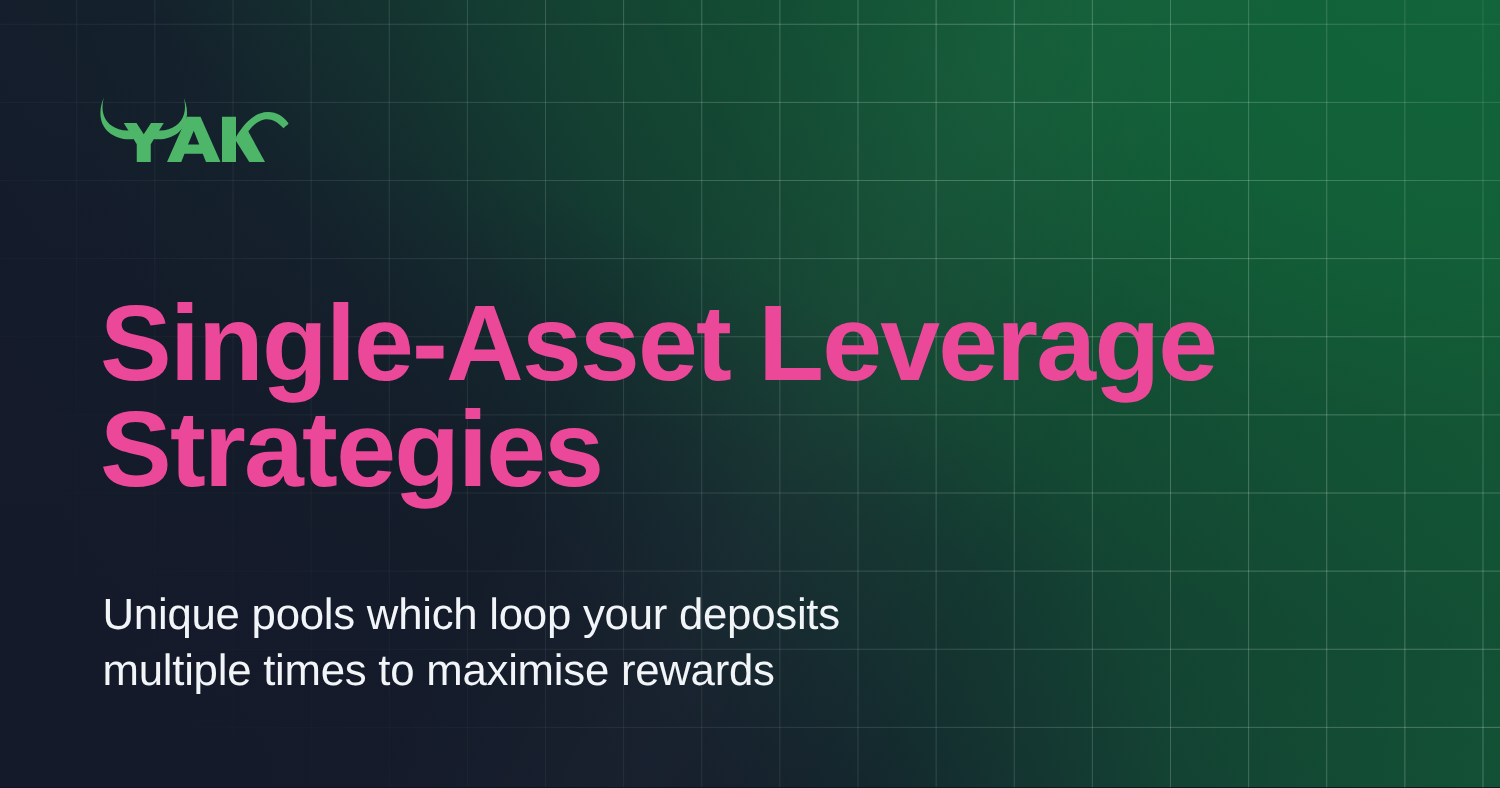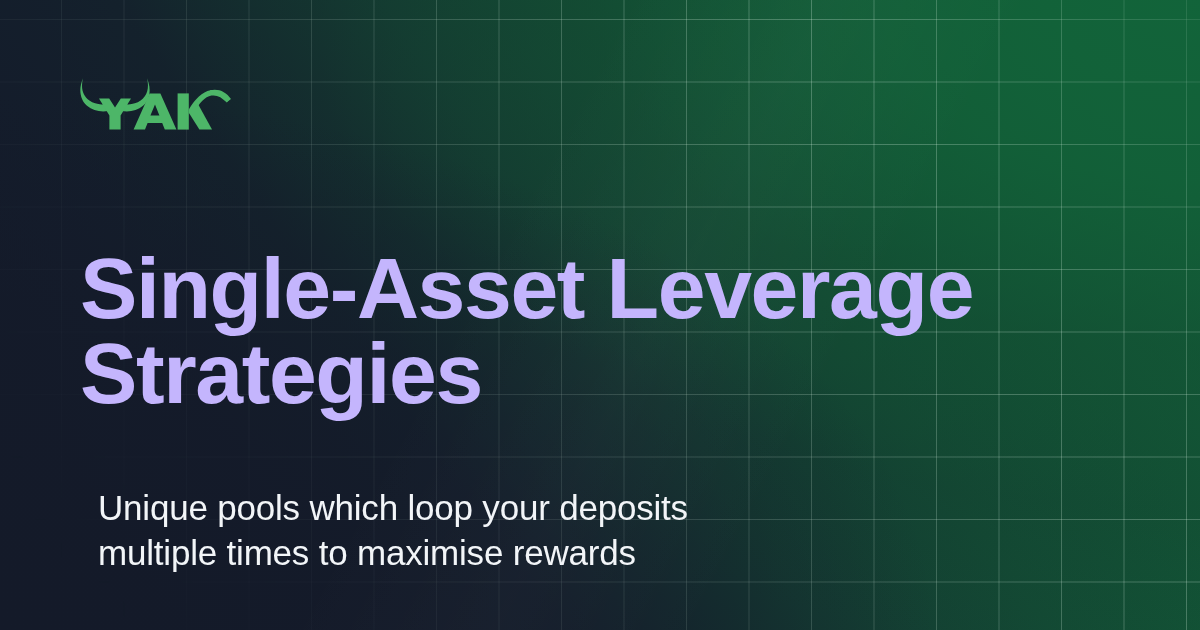--- a/index.html
+++ b/index.html
@@ -103,38 +103,38 @@
     position: absolute;
     left: 79px;
     top: 76px;
     width: 152px;
     height: 54px;
   }
 
   .headline {
     position: absolute;
     left: 80px;
-    top: 246px;
+    top: 233px;
     width: 1020px;
     margin: 0;
     font-family: "Liberation Sans", sans-serif;
     font-weight: 700;
     font-size: 86px;
     line-height: 0.99;
     letter-spacing: -1.4px;
-    color: #c4b5fd;
+    color: #ec4899;
     white-space: pre-line;
   }
 
   .subhead {
     position: absolute;
     left: 82px;
     top: 470px;
     width: 760px;
-    margin: 16px;
+    margin: 0;
     font-family: "Liberation Sans", sans-serif;
     font-weight: 400;
     font-size: 35px;
     line-height: 1.28;
     letter-spacing: -0.2px;
     color: #f2f5f8;
     white-space: pre-line;
   }
 </style>
 </head>

